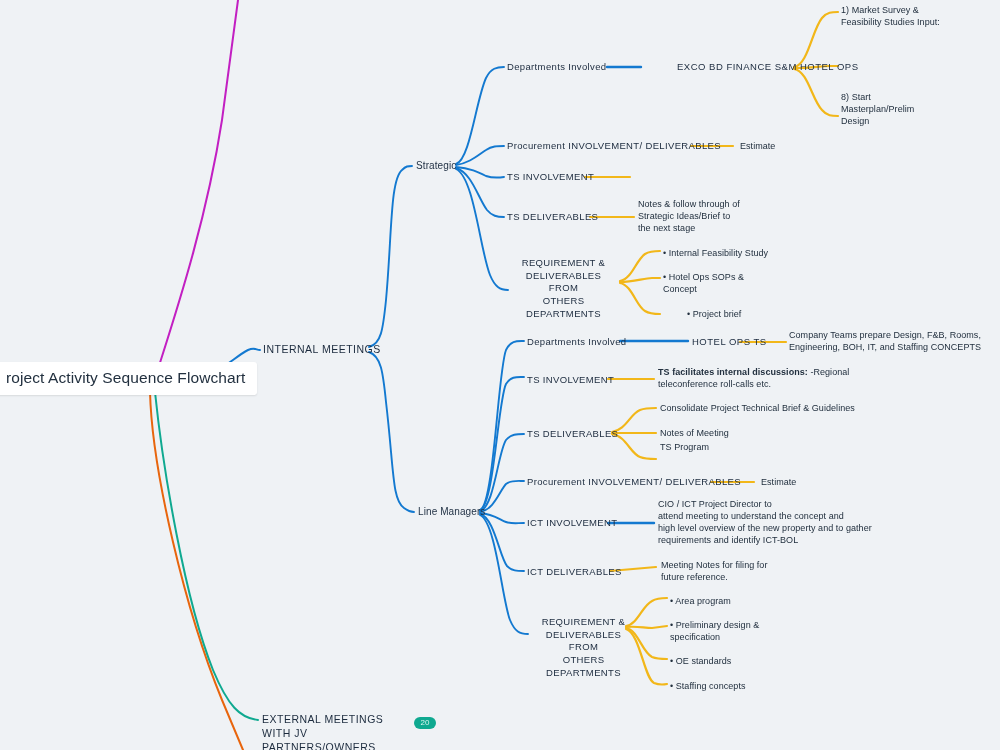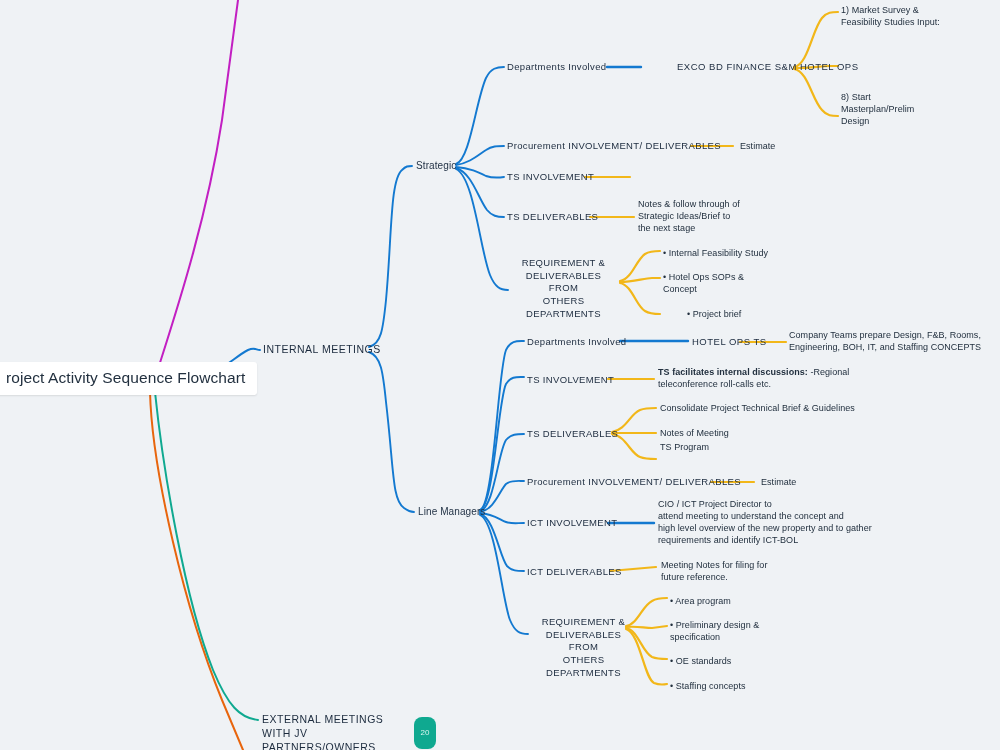--- a/index.html
+++ b/index.html
@@ -74,21 +74,21 @@
   .badge {
     position: absolute;
     background: #0fa990;
     color: #d8f6ef;
     border-radius: 8px;
     font-size: 8px;
     line-height: 12px;
     height: 12px;
     min-width: 16px;
     text-align: center;
-    padding: 10px 3px;
+    padding: 0 3px;
     font-family: "Liberation Sans", sans-serif;
   }
 </style>
 </head>
 <body>
 
 <div id="canvas">
 
   <svg class="links" viewBox="0 0 1000 750">
     <g fill="none" stroke-width="1.9" stroke-linecap="round">

